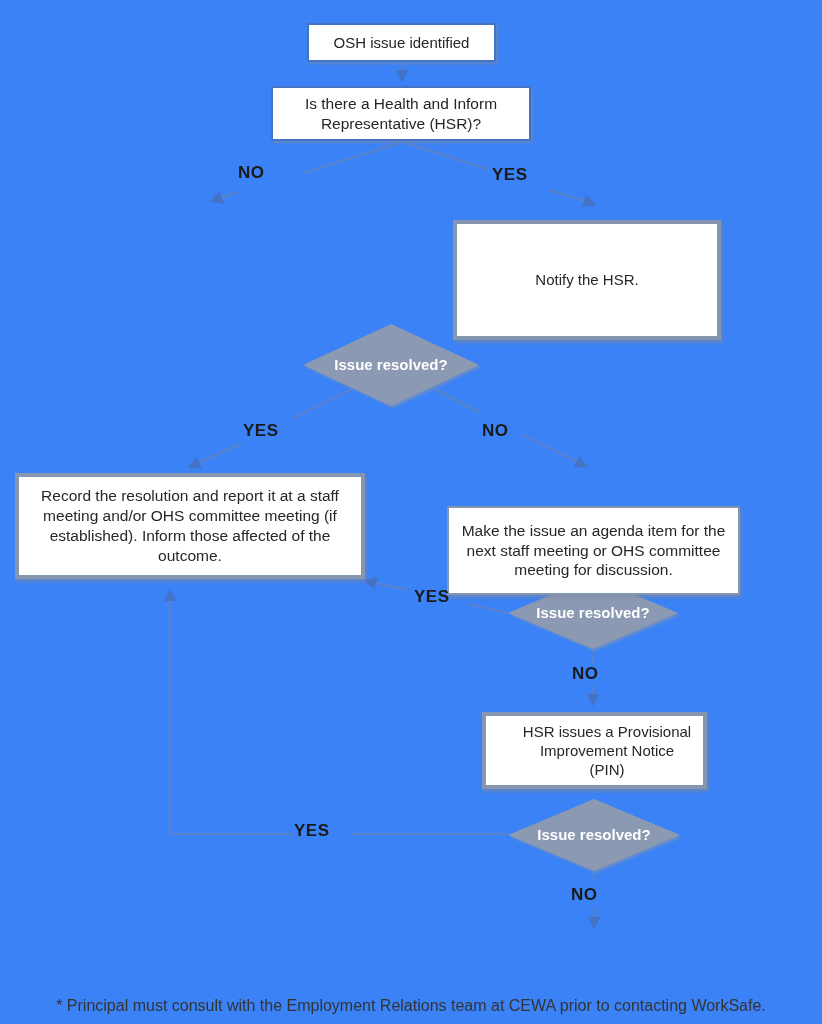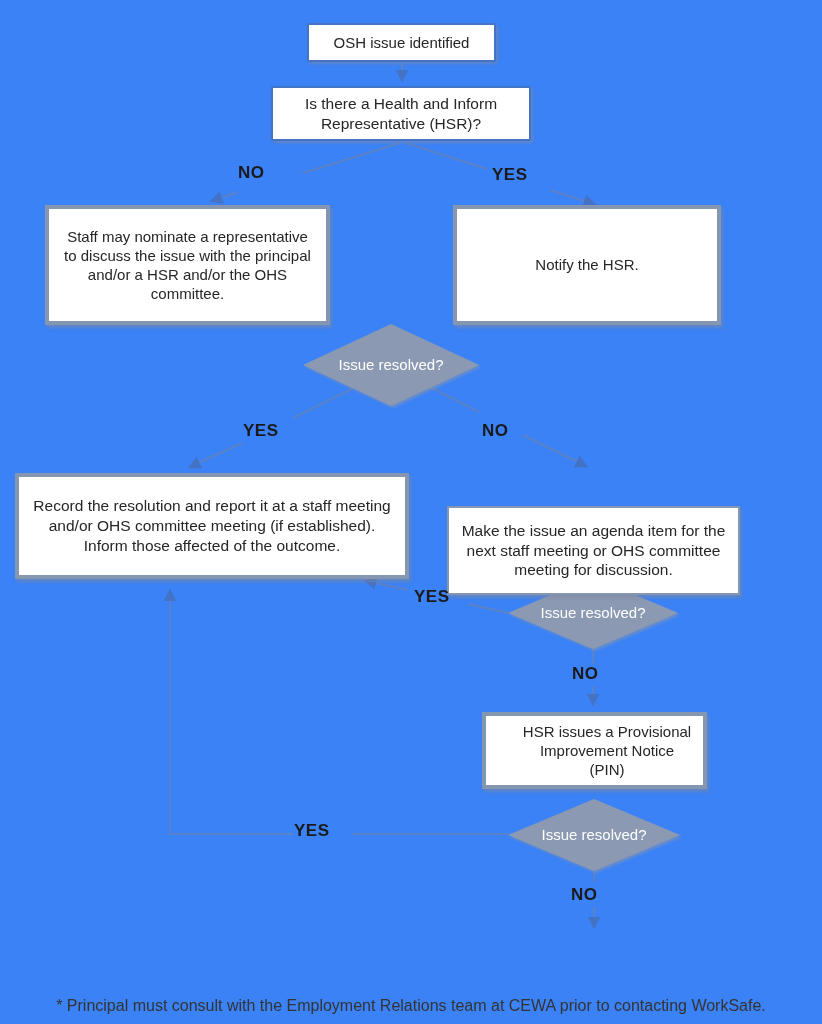--- a/index.html
+++ b/index.html
@@ -13,29 +13,29 @@
     text-align:center;background:#ffffff;color:#262626;font-size:15px;
     line-height:1.28;box-sizing:border-box;padding:6px 11px;
   }
   .blue{border:2px solid #4472c4;border-radius:2px;box-shadow:2px 2px 3px rgba(125,136,158,.55);}
   .slate{border:4px solid #8496b0;box-shadow:2px 3px 3px rgba(125,136,158,.55);}
   .slate-thin{border:2px solid #8496b0;box-shadow:2px 3px 3px rgba(125,136,158,.55);}
 
   .n-start    {left:307px;top:23px; width:189px;height:39px;}
   .n-question {left:271px;top:86px; width:260px;height:55px;font-size:15.5px;}
   .n-staff    {left:45px; top:205px;width:285px;height:120px;}
-  .n-notify   {left:453px;top:205px;width:268px;height:120px;}
-  .n-record   {left:15px; top:473px;width:394px;height:106px;font-size:15.5px;}
+  .n-notify   {left:453px;top:220px;width:268px;height:120px;}
+  .n-record   {left:15px; top:473px;width:350px;height:106px;font-size:15.5px;}
   .n-agenda   {left:447px;top:474px;width:293px;height:89px;font-size:15.5px;margin-top:32px;}
   .n-pin      {left:482px;top:712px;width:225px;height:77px;padding-left:36px;}
   .n-worksafe {left:502px;top:934px;width:184px;height:47px;}
 
   .diamond-label{
     position:absolute;width:160px;height:22px;line-height:22px;
-    color:#ffffff;font-weight:400;font-size:15px;text-align:center;
+    color:#ffffff;font-weight:700;font-size:15px;text-align:center;
   }
   .dl-1{left:311px;top:354px;}
   .dl-2{left:513px;top:602px;}
   .dl-3{left:514px;top:824px;}
 
   .edge-label{
     position:absolute;height:22px;line-height:22px;text-align:left;
     font-weight:700;font-size:17px;color:#1a1a1a;letter-spacing:.5px;
   }
   .el-hsr-no {left:238px;top:162px;width:48px;}
@@ -105,23 +105,20 @@
   </svg>
 
   <div class="node blue n-start">
     <span>OSH issue identified</span>
   </div>
 
   <div class="node blue n-question">
     <span>Is there a Health and Inform Representative (HSR)?</span>
   </div>
 
-  <div class="node slate n-staff">
-    <span>Staff may nominate a representative to discuss the issue with the principal and/or a HSR and/or the OHS committee.</span>
-  </div>
 
   <div class="node slate n-notify">
     <span>
       <span class="notify-line">Notify the HSR.</span>
     </span>
   </div>
 
   <div class="node slate n-record">
     <span>Record the resolution and report it at a staff meeting and/or OHS committee meeting (if established). Inform those affected of the outcome.</span>
   </div>

